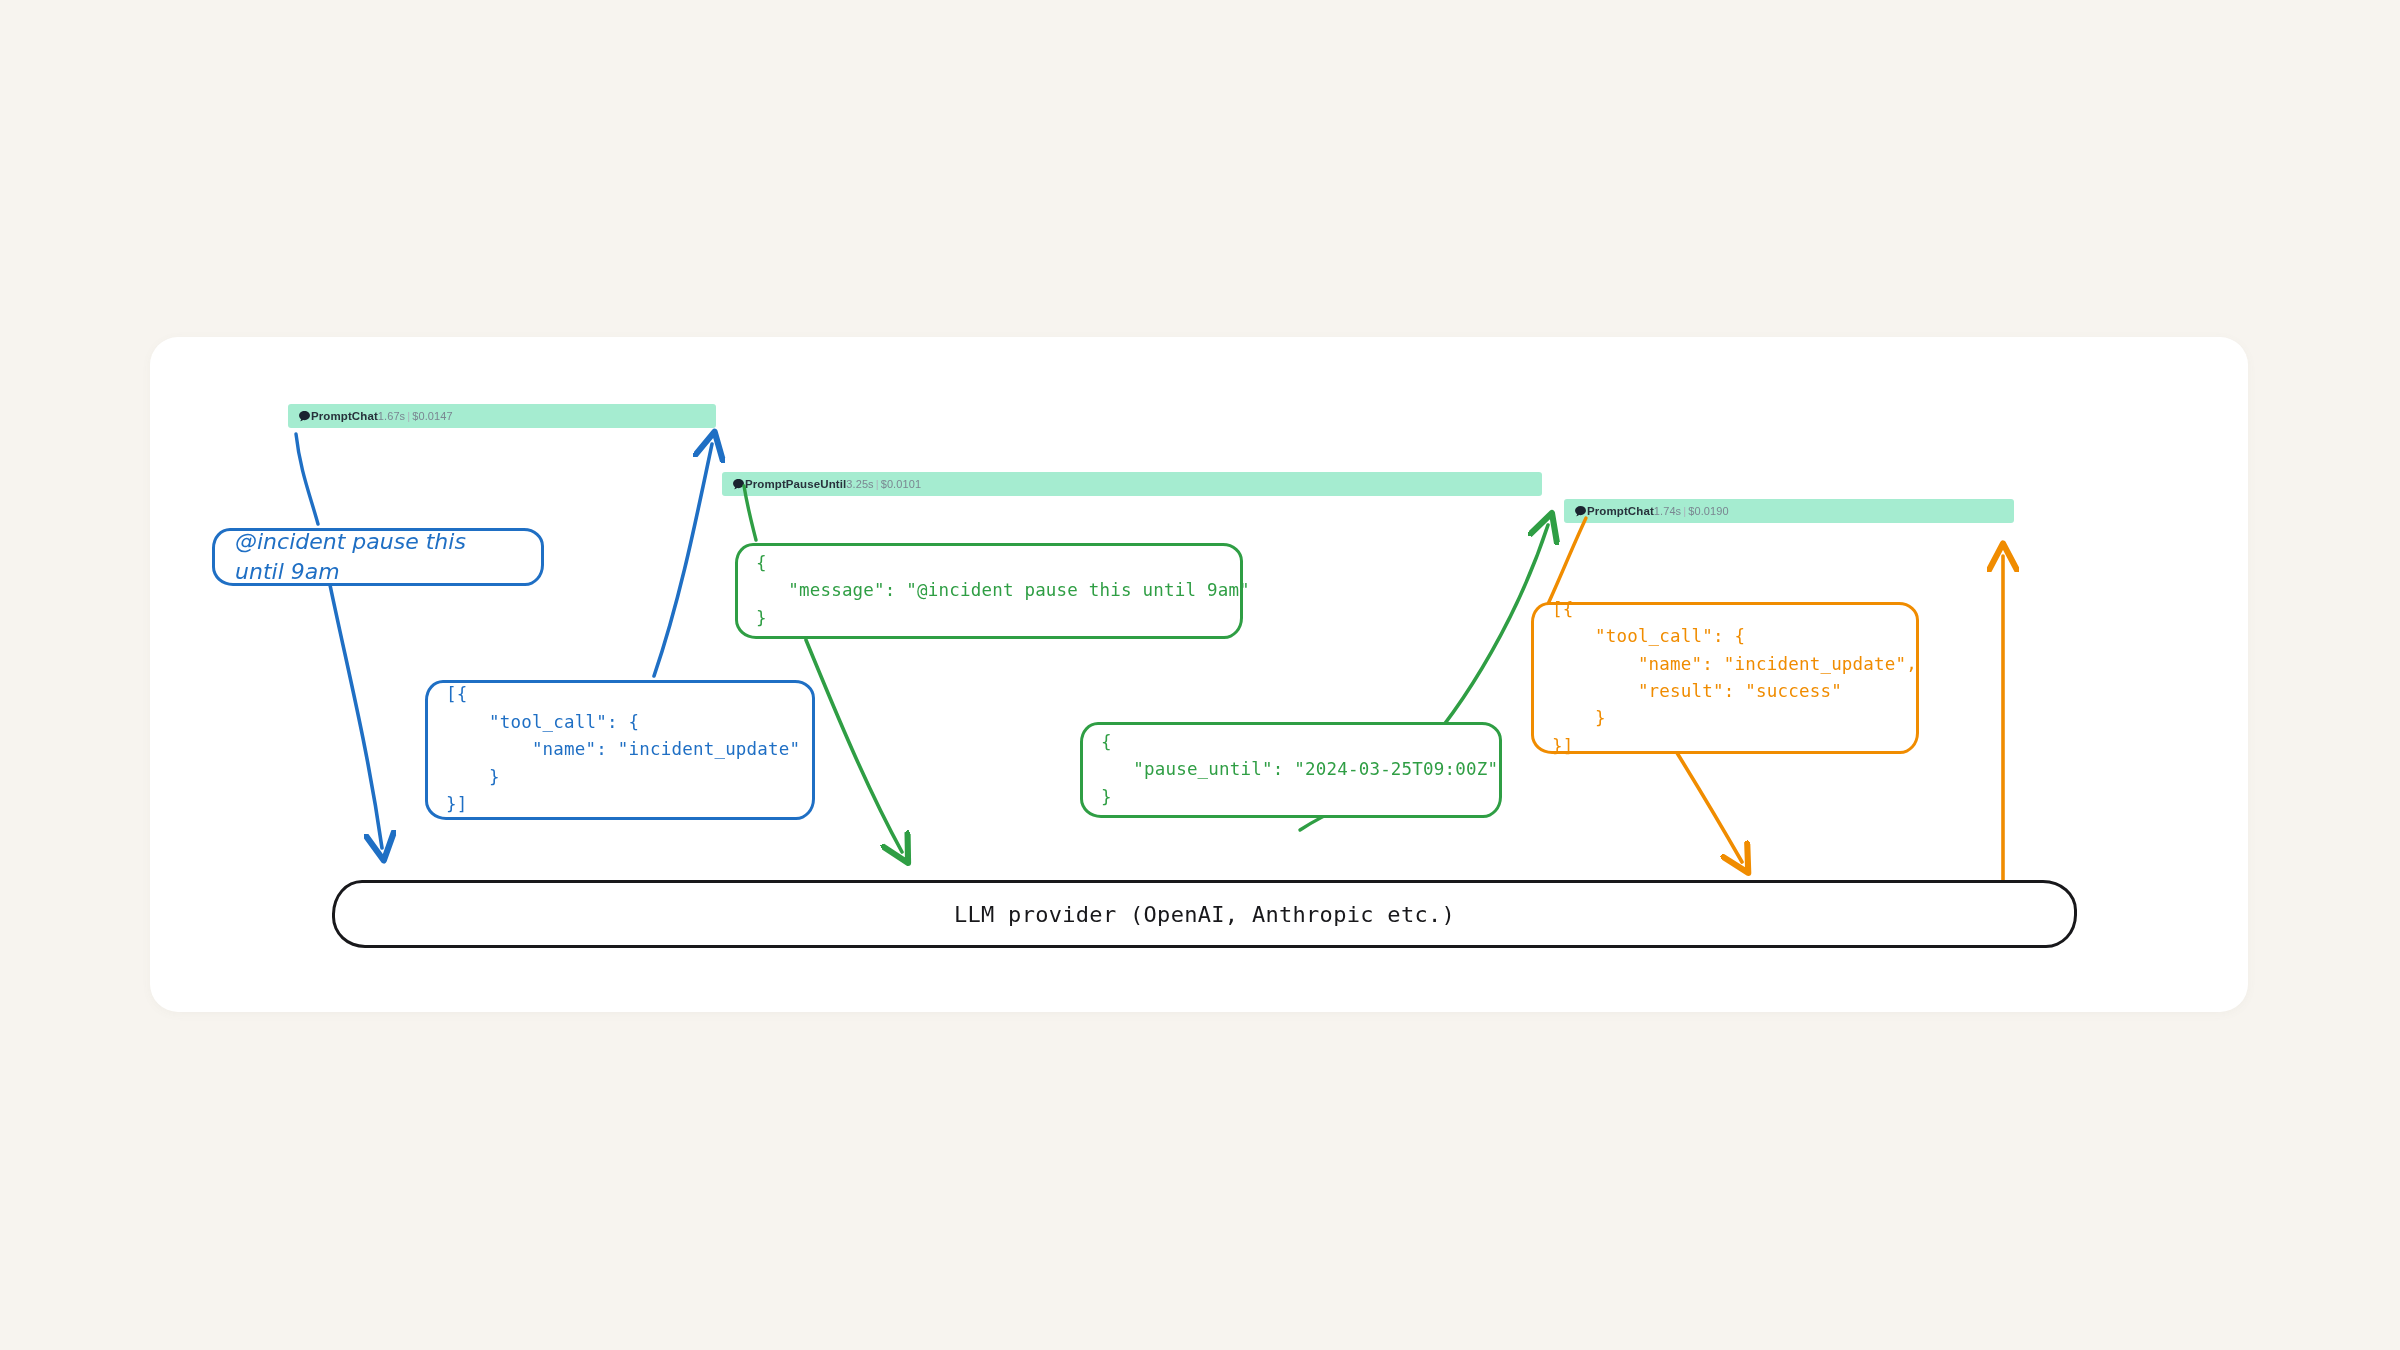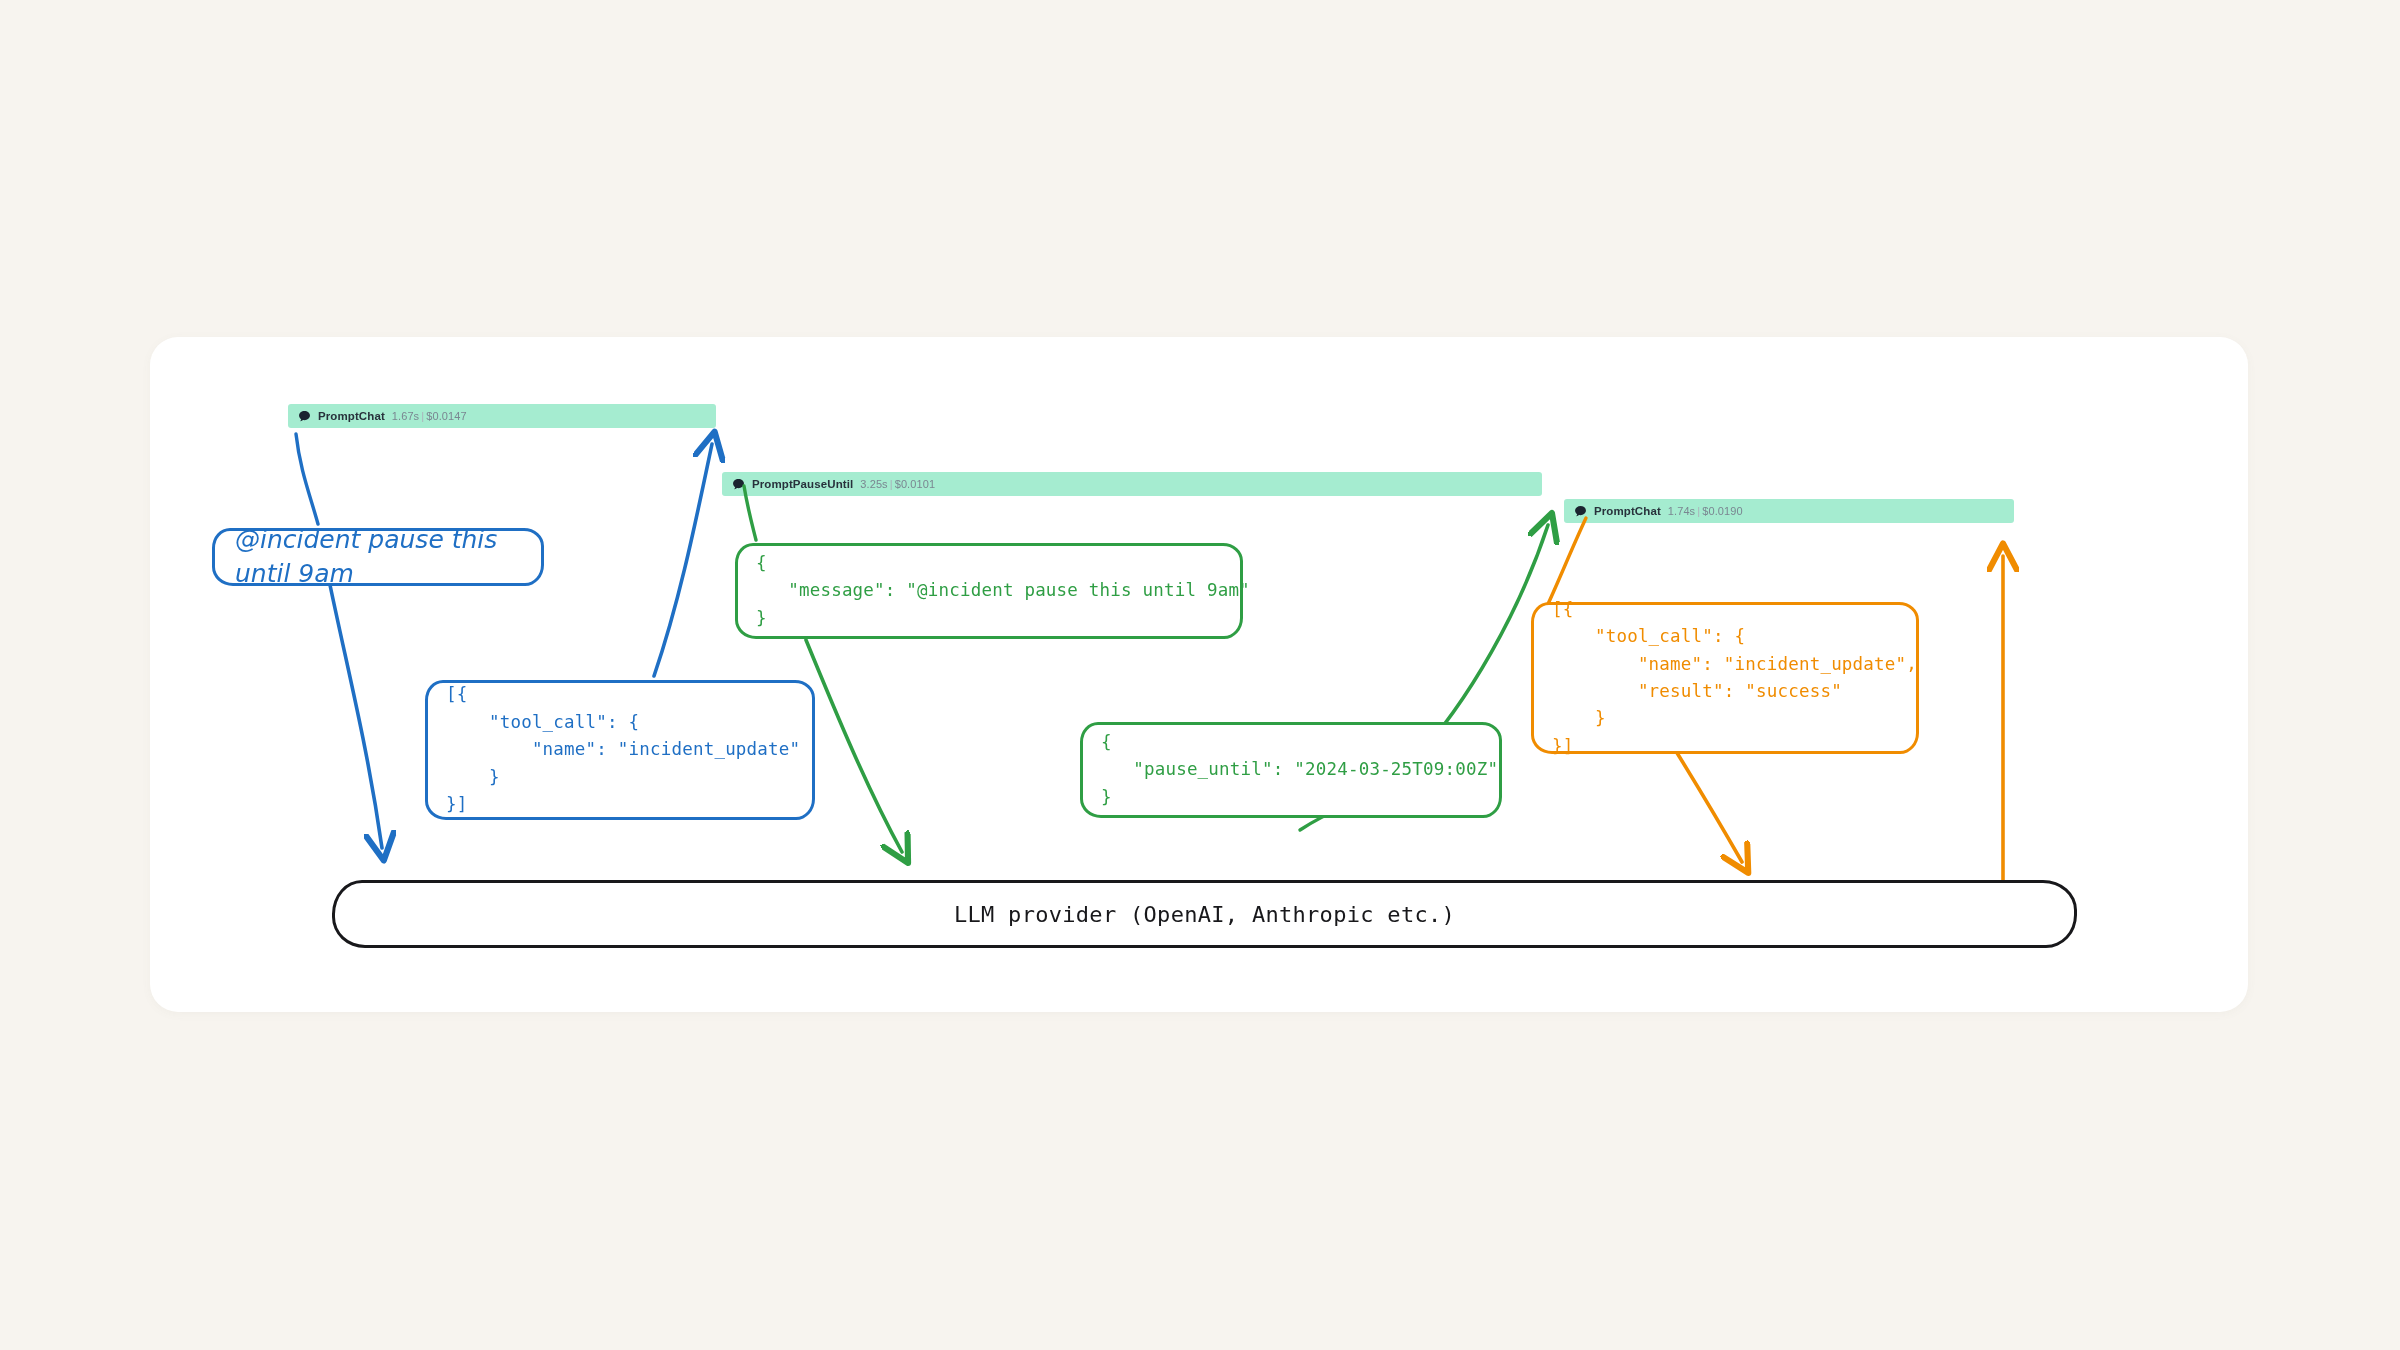--- a/index.html
+++ b/index.html
@@ -36,21 +36,20 @@
 
   
   .span-bar {
     position: absolute;
     height: 24px;
     border-radius: 3px;
     display: flex;
     align-items: center;
     padding-left: 10px;
     box-sizing: border-box;
-    gap: 7px;
     white-space: nowrap;
   }
   .span-bar.green  { background: #a5ecd0; }
   .span-bar.purple { background: #cdd2f6; }
 
   .span-icon {
     width: 13px;
     height: 13px;
     flex: 0 0 13px;
     display: block;
@@ -80,21 +79,21 @@
     border-radius: 18px 20px 19px 21px / 20px 18px 21px 19px;
     display: flex;
     align-items: center;
   }
   .anno.blue   { border-color: #1f6fc4; color: #1f6fc4; }
   .anno.green  { border-color: #2f9e44; color: #2f9e44; }
   .anno.orange { border-color: #f08c00; color: #f08c00; }
 
   .anno-hand {
     font-family: "DejaVu Sans", sans-serif;
-    font-size: 25px;
+    font-size: 22px;
     font-style: italic;
     font-weight: 500;
     line-height: 1.35;
     padding: 0 20px;
     white-space: pre-line;
   }
 
   .anno-code {
     font-family: "DejaVu Sans Mono", monospace;
     font-size: 17.5px;

